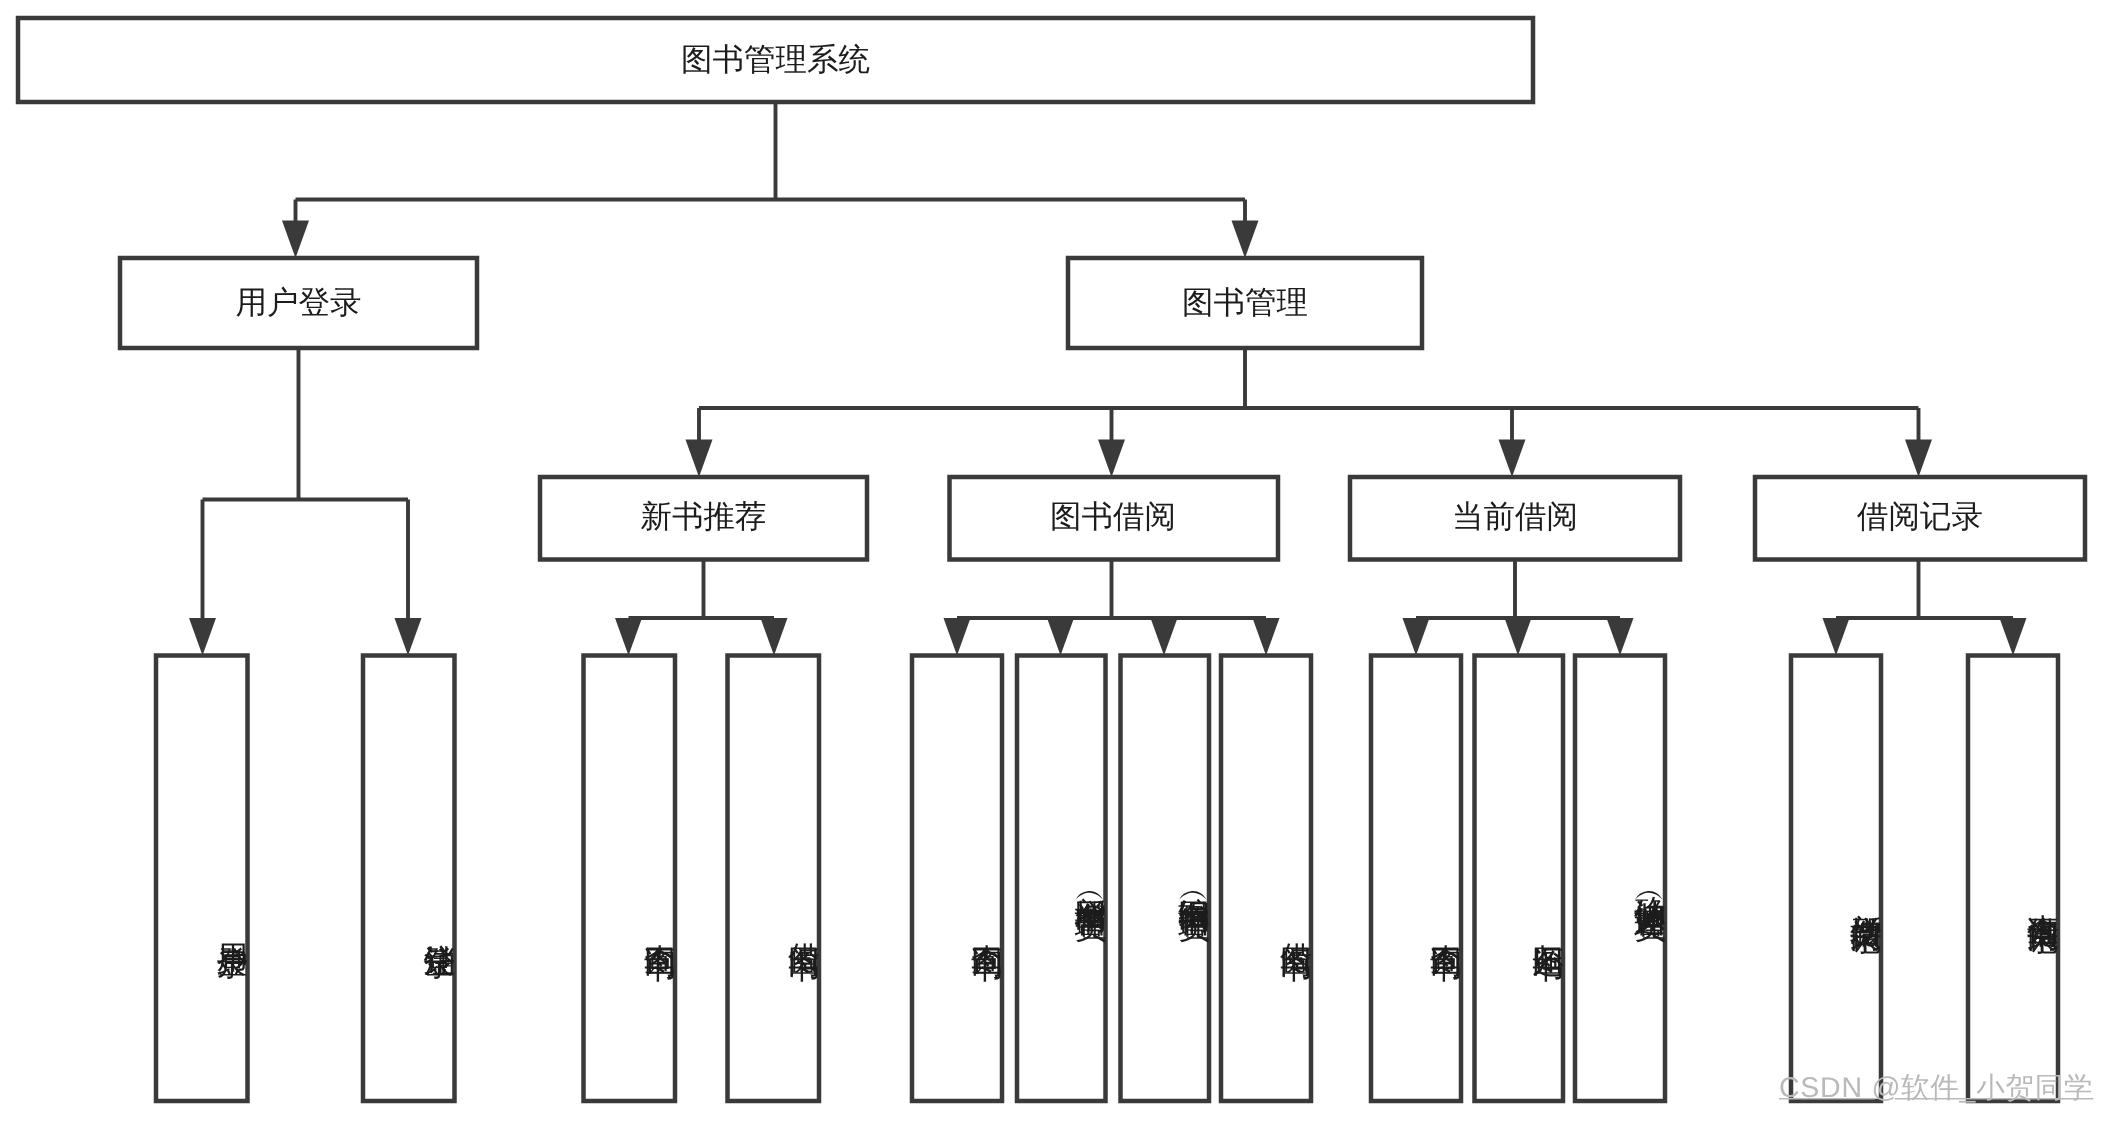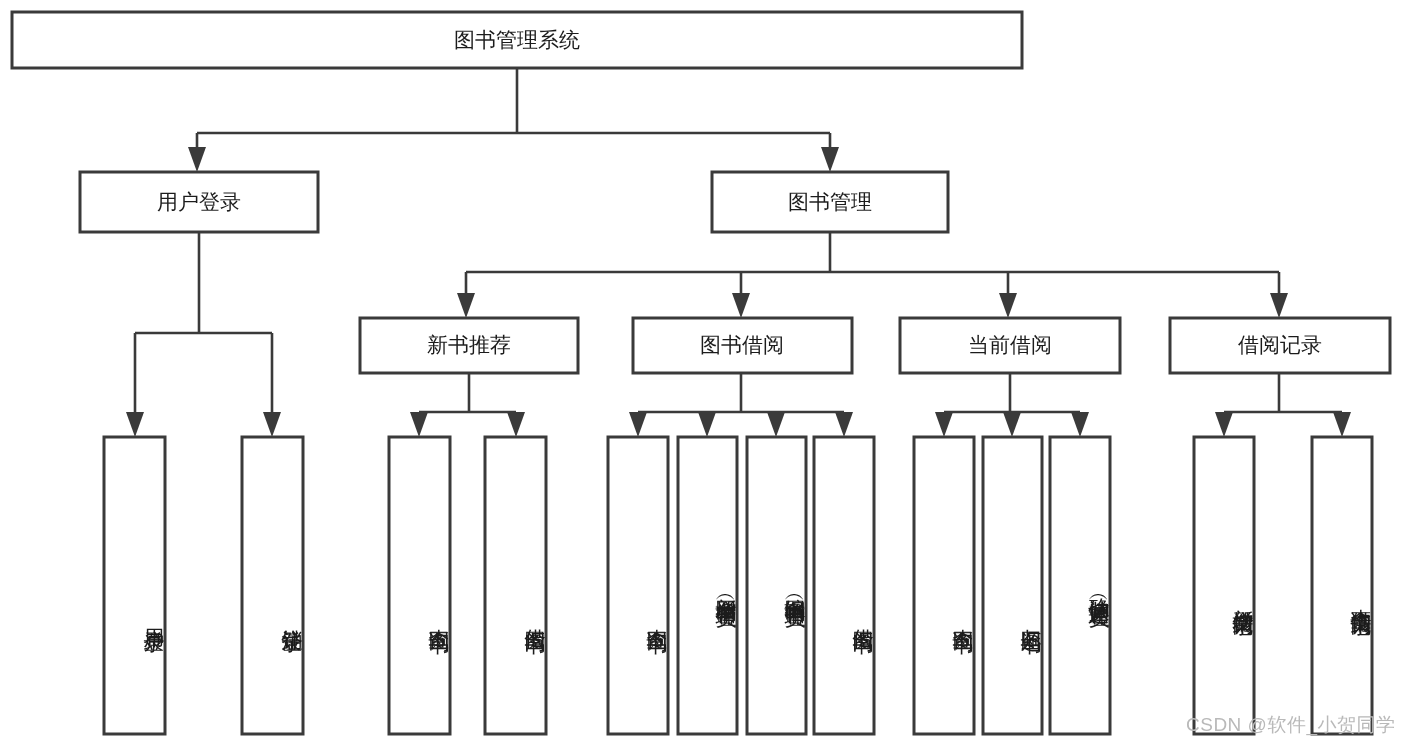--- a/index.html
+++ b/index.html
@@ -66,20 +66,21 @@
   }
   .watermark {
     position: absolute;
     font-family: "Liberation Sans", "DejaVu Sans", sans-serif;
     font-size: 19px;
     color: #b9b9b9;
     white-space: nowrap;
     left: 1186px;
     top: 712px;
     letter-spacing: 0.5px;
+    text-decoration: underline;
   }
 </style>
 </head>
 <body>
 
 <div id="diagram-root">
 
   <svg id="flow-svg" viewBox="0 0 1405 747">
 
     <g>

